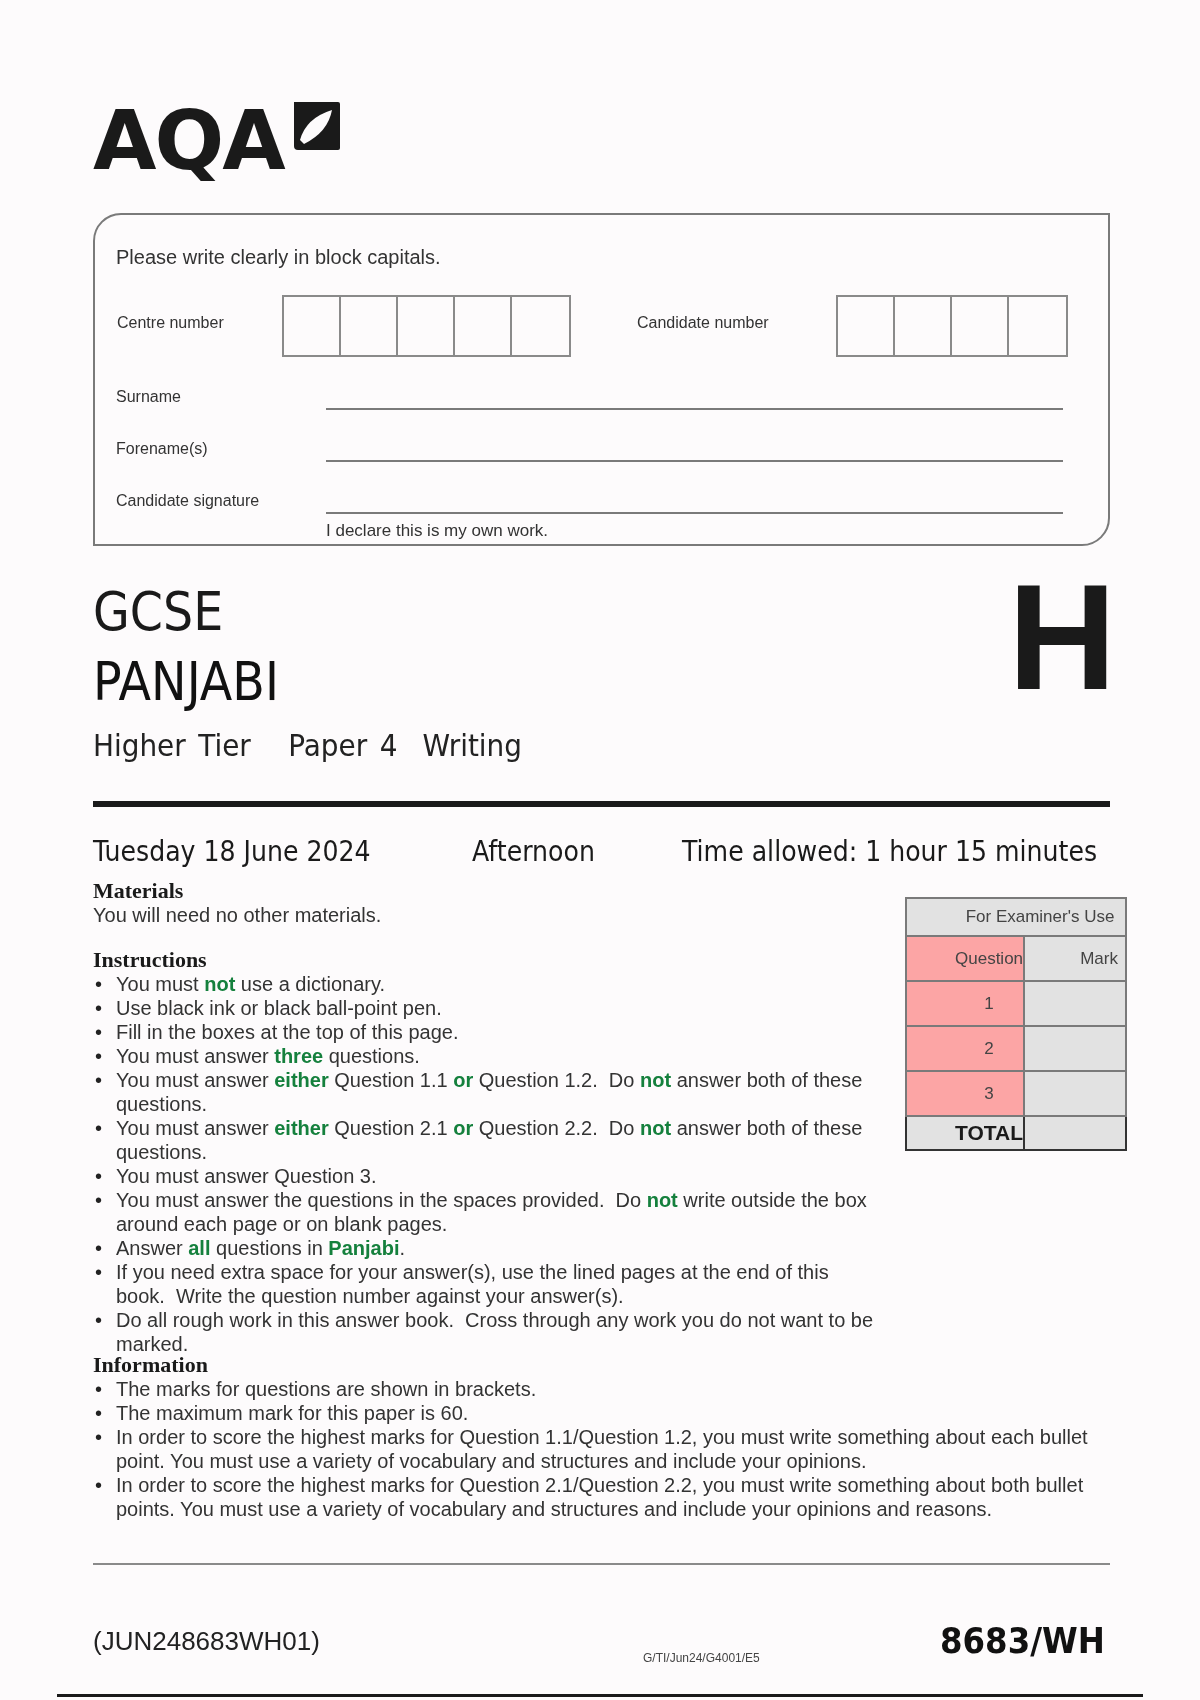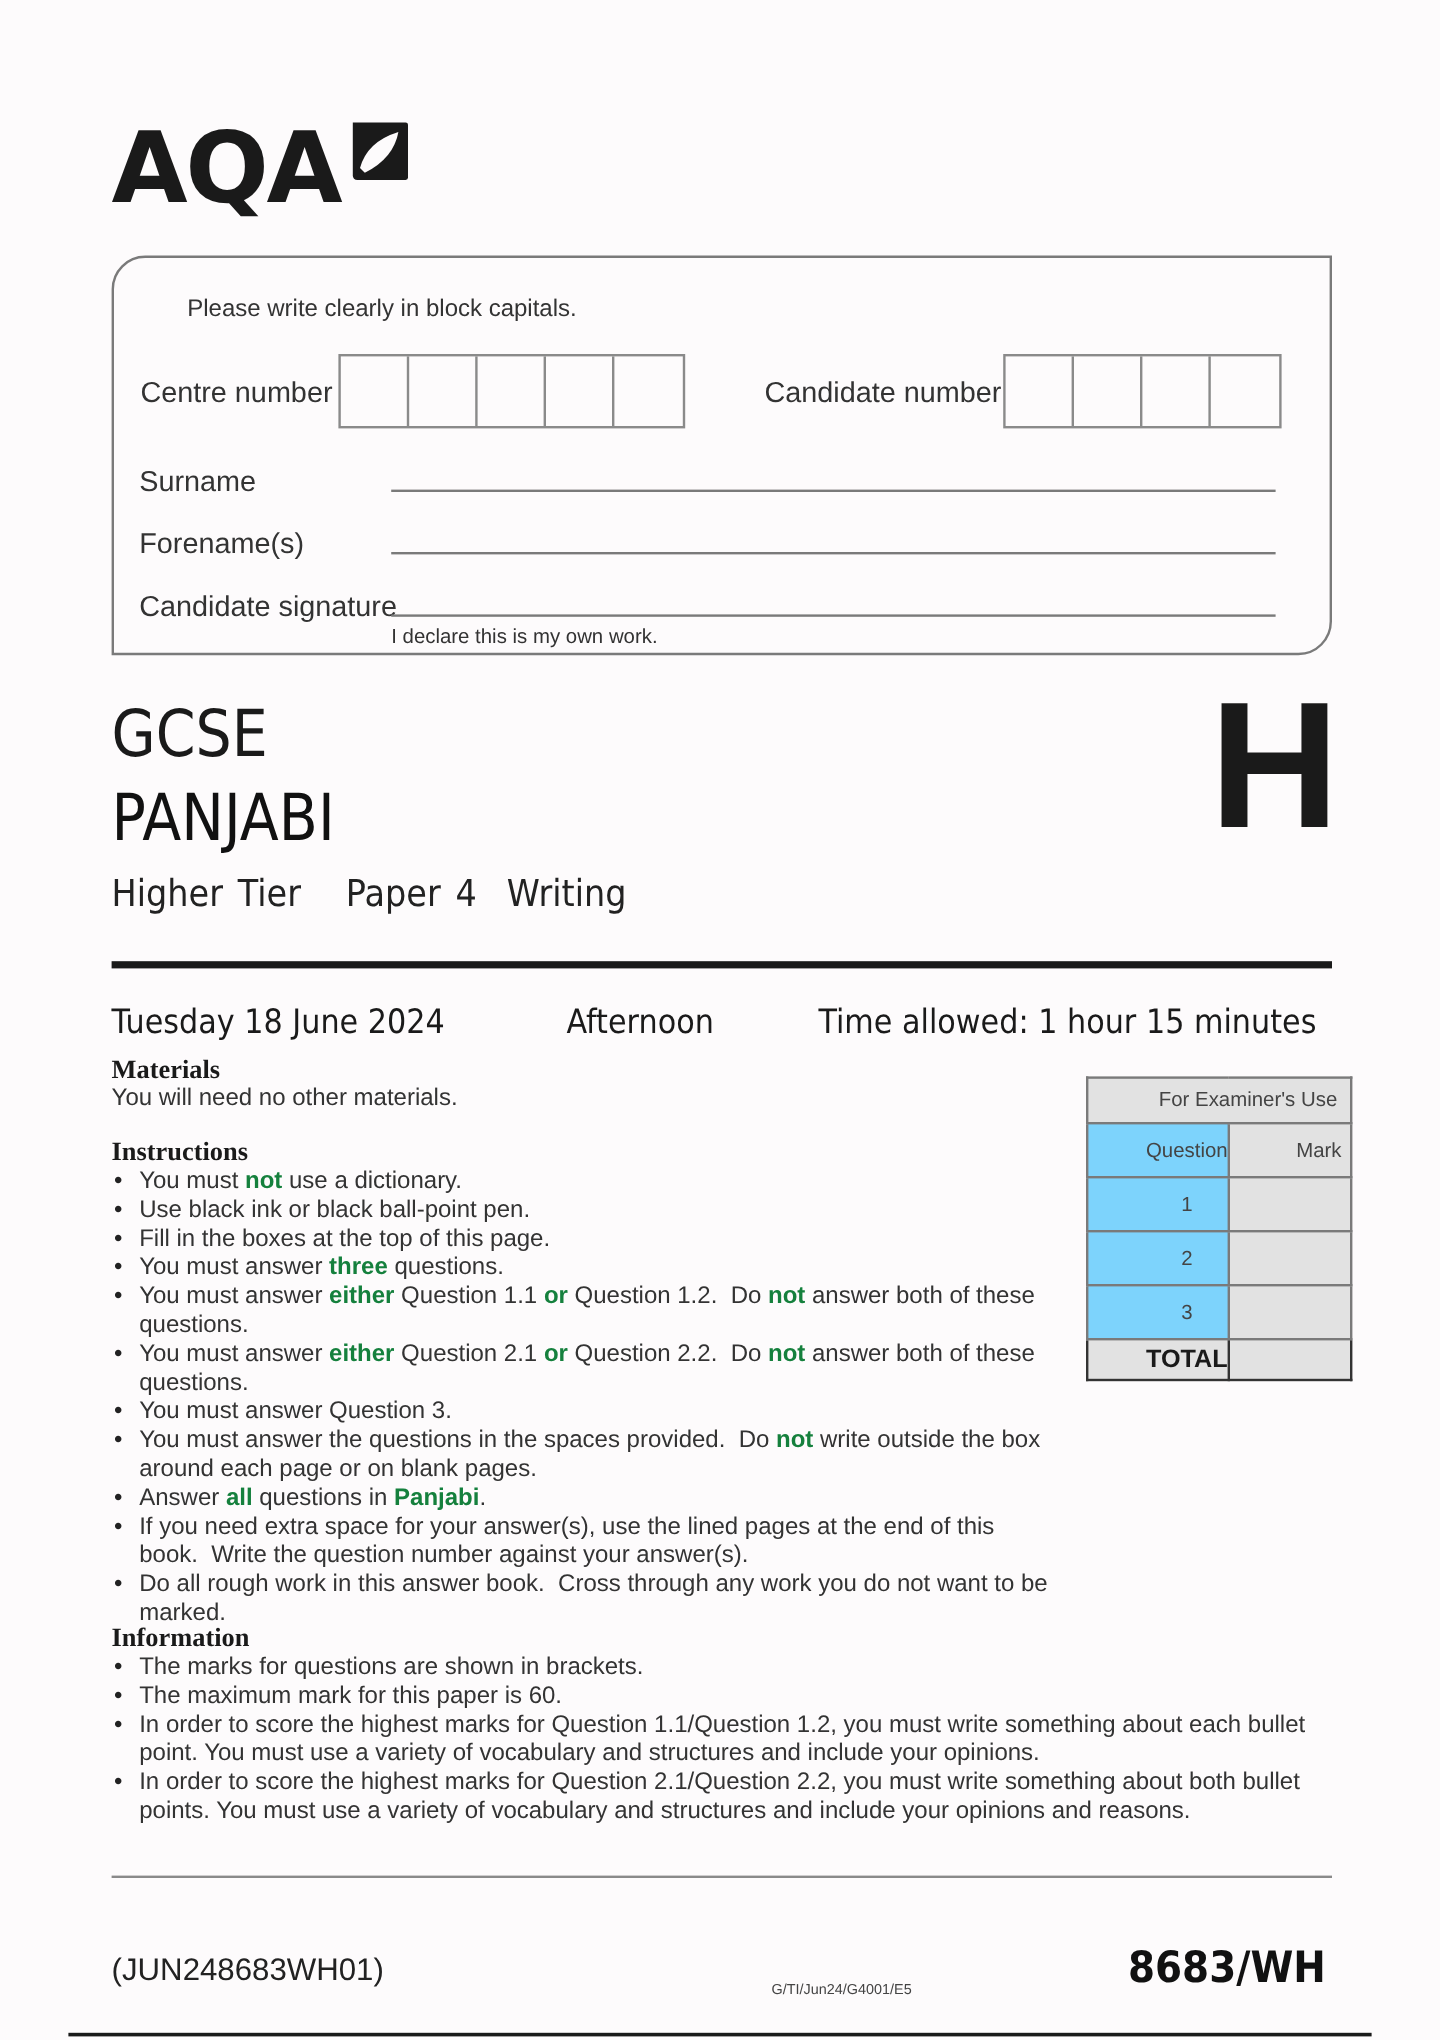--- a/index.html
+++ b/index.html
@@ -7,22 +7,22 @@
   body { position: relative; font-family: "Liberation Sans", sans-serif; color: #1a1a1a; overflow: hidden; }
   .abs { position: absolute; }
 
   
   .logo { left: 93px; top: 92px; height: 90px; display: flex; align-items: flex-end; }
   .logo-text { font-family: "DejaVu Sans", sans-serif; font-weight: bold; font-size: 82px; letter-spacing: -2px; line-height: 82px; color: #1a1a1a; }
   .logo-mark { margin-left: 4px; margin-bottom: 28px; width: 56px; height: 56px; }
 
   
   .cand-box { left: 93px; top: 213px; width: 1017px; height: 333px; border: 2px solid #7a7a7a; border-top-left-radius: 28px; border-bottom-right-radius: 28px; }
-  .cand-note { left: 116px; top: 246px; font-size: 20px; color: #333; margin-left: 40px; }
-  .lbl { font-size: 24px; color: #333; }
+  .cand-note { left: 116px; top: 246px; font-size: 20px; color: #333; }
+  .lbl { font-size: 16px; color: #333; }
   .box-row { display: flex; border: 2px solid #8a8a8a; }
   .box-row .cell { width: 57px; height: 58px; border-right: 2px solid #8a8a8a; }
   .box-row .cell:last-child { border-right: none; }
   .line { border-bottom: 2px solid #7a7a7a; }
   .declare { font-size: 17px; color: #333; }
 
   
   .gcse { left: 93px; top: 580px; font-family: "DejaVu Sans", sans-serif; font-size: 54px; font-weight: normal; letter-spacing: 0px; color: #1a1a1a; transform: scaleX(0.88); transform-origin: left; }
   .subject { left: 93px; top: 650px; font-family: "DejaVu Sans", sans-serif; font-size: 54px; font-weight: normal; color: #111; transform: scaleX(0.88); transform-origin: left; }
   .tier { left: 93px; top: 727px; font-family: "DejaVu Sans", sans-serif; font-size: 31px; color: #222; transform: scaleX(0.9); transform-origin: left; word-spacing: 4px; }
@@ -37,21 +37,21 @@
   .sec-text { font-size: 20px; color: #333; line-height: 24px; }
   ul.bullets { list-style: none; }
   ul.bullets li { position: relative; padding-left: 23px; font-size: 20px; line-height: 24px; color: #333; }
   ul.bullets li::before { content: "\2022"; position: absolute; left: 2px; top: 0; color: #222; }
   b { color: #15803d; }
 
   
   .exam-table { left: 905px; top: 897px; border-collapse: collapse; }
   .exam-table td { border: 2px solid #7a7a7a; text-align: center; font-size: 17px; color: #444; padding-left: 48px; }
   .exam-table .hdr { background: #e2e2e2; height: 38px; width: 203px; }
-  .exam-table .qcol { width: 101px; height: 45px; background: #7dd3fc; }
+  .exam-table .qcol { width: 101px; height: 45px; background: #fca5a5; }
   .exam-table .mcol { width: 102px; background: #e2e2e2; }
   .exam-table .total { background: #e2e2e2; font-weight: bold; font-size: 21px; color: #1a1a1a; border: 2.5px solid #333; }
 
   .thin-rule { left: 93px; top: 1563px; width: 1017px; height: 2px; background: #8a8a8a; }
   .bottom-rule { left: 57px; top: 1694px; width: 1086px; height: 3px; background: #1a1a1a; }
   .footer-code { left: 93px; top: 1626px; font-size: 26px; color: #222; }
   .footer-ref { left: 643px; top: 1651px; font-size: 12px; color: #444; }
   .footer-paper { left: 940px; top: 1620px; font-family: "DejaVu Sans", sans-serif; font-weight: bold; font-size: 36px; color: #111; transform: scaleX(0.9); transform-origin: left; }
 </style>
 </head>

